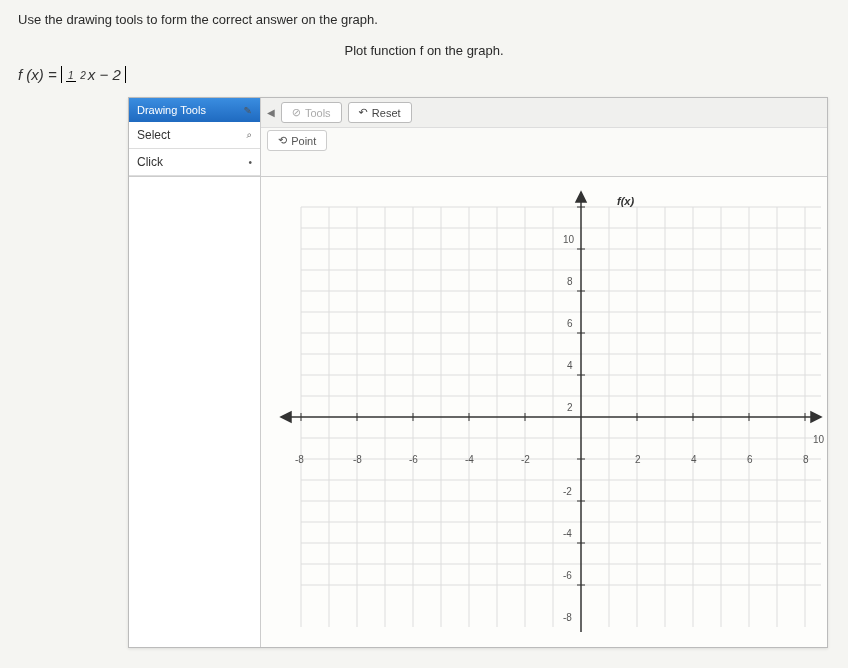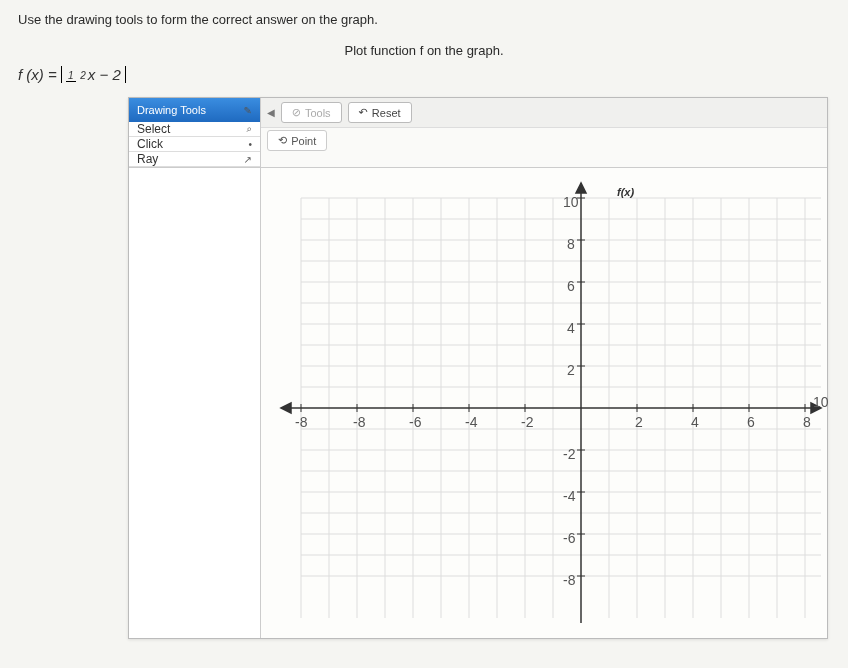--- a/index.html
+++ b/index.html
@@ -33,21 +33,21 @@
       color: #fff;
       font-size: 11px;
       padding: 6px 8px;
       display: flex;
       justify-content: space-between;
       align-items: center;
     }
     .tool-item {
       background: #fff;
       font-size: 12px;
-      padding: 0 8px;
+      padding: 6px 8px;
       border-bottom: 1px solid #ddd;
       display: flex;
       justify-content: space-between;
       align-items: center;
     }
     .tool-icon { font-size: 10px; color: #555; }
     .main-col { flex: 1; display: flex; flex-direction: column; }
     .top-bar {
       display: flex;
       align-items: center;
@@ -89,22 +89,23 @@
       background: #fdfdfb;
     }
     svg.grid { position: absolute; left: 0; top: 0; }
     .axis-label-fx {
       position: absolute;
       left: 356px; top: 18px;
       font-size: 11px; font-style: italic; font-weight: bold;
     }
     .tick-label {
       position: absolute;
-      font-size: 14px;
+      font-size: 10px;
       color: #555;
+      margin-top: 31px;
     }
   </style>
 </head>
 <body>
 
 <div class="instruction">Use the drawing tools to form the correct answer on the graph.</div>
 <div class="plot-instruction">Plot function f on the graph.</div>
 
 <div class="formula">
   <span>f (x)</span>
@@ -126,24 +127,20 @@
         <span>Drawing Tools</span>
         <span class="tool-icon">✎</span>
       </div>
       <div class="tool-item">
         <span>Select</span>
         <span class="tool-icon">⌕</span>
       </div>
       <div class="tool-item">
         <span>Click</span>
         <span class="tool-icon">•</span>
-      </div>
-      <div class="tool-item">
-        <span>Ray</span>
-        <span class="tool-icon">↗</span>
       </div>
     </div>
     <div class="main-col">
       <div class="top-bar">
         <span style="font-size:10px;color:#777;">◀</span>
         <div class="btn disabled">
           <span>⊘</span>
           <span>Tools</span>
         </div>
         <div class="btn">

